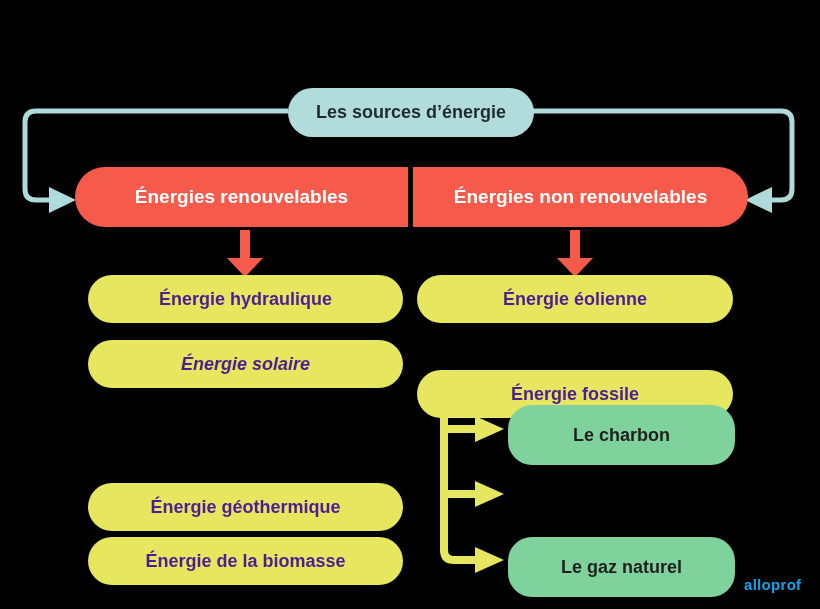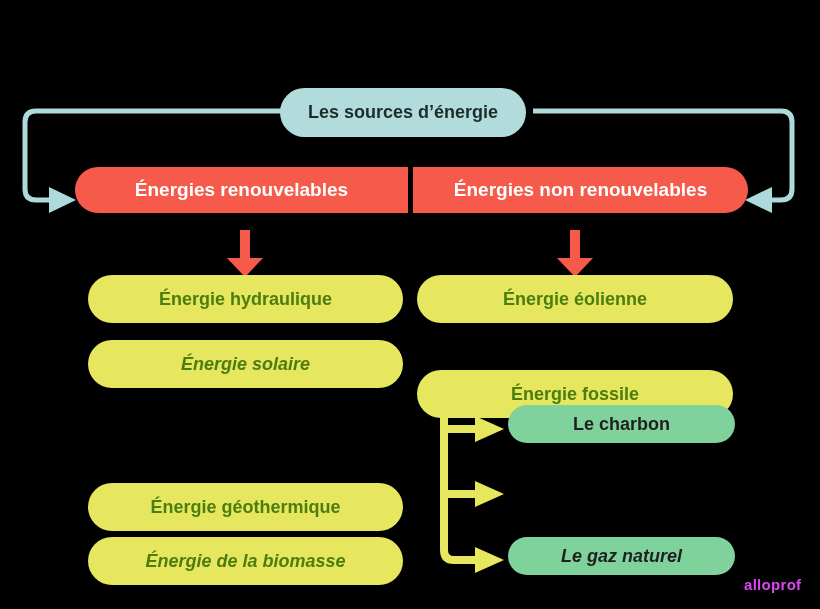--- a/index.html
+++ b/index.html
@@ -25,64 +25,64 @@
     position: absolute;
     display: flex;
     align-items: center;
     justify-content: center;
     font-weight: 700;
     text-align: center;
     box-sizing: border-box;
     white-space: nowrap;
   }
   .root-node {
-    left: 280px; top: 88px; width: 246px; height: 49px;
+    left: 288px; top: 88px; width: 246px; height: 49px;
     background: #b2dbdc;
     border-radius: 25px;
     color: #1e2b2b;
     font-size: 18px;
   }
   .branch-node {
-    top: 167px; height: 46px;
+    top: 167px; height: 60px;
     background: #f55a4a;
     color: #ffffff;
     font-size: 19px;
   }
   .branch-left  { left: 75px;  width: 333px; border-radius: 33px 0 0 33px; }
   .branch-right { left: 413px; width: 335px; border-radius: 0 33px 33px 0; }
   .cat {
     background: #e6e75e;
-    color: #4d7c0f;
+    color: #4c1d95;
     height: 48px;
     border-radius: 24px;
     font-size: 18px;
   }
   .leaf {
     background: #80d29c;
     color: #1f1f1f;
-    height: 38px;
+    height: 60px;
     border-radius: 24px;
     font-size: 18px;
   }
   .col-left  { left: 88px;  width: 315px; }
   .col-right { left: 417px; width: 316px; }
   .col-sub   { left: 508px; width: 227px; }
   .row-1 { top: 275px; }
   .row-2 { top: 340px; font-style: italic; }
   .row-2b{ top: 341px; margin-top: 29px; }
   .row-3 { top: 405px; }
   .row-4 { top: 483px; }
-  .row-5 { top: 537px; font-style: italic; }
+  .row-5 { top: 537px; }
   .watermark {
     position: absolute;
     left: 744px; top: 576px;
     font-size: 15px;
     font-weight: 700;
     letter-spacing: 0.3px;
-    color: #d946ef;
+    color: #0ea5e9;
   }
 </style>
 </head>
 <body>
 
 <div class="canvas">
 
   <svg class="connectors" width="820" height="609" viewBox="0 0 820 609">
 
     <g>

